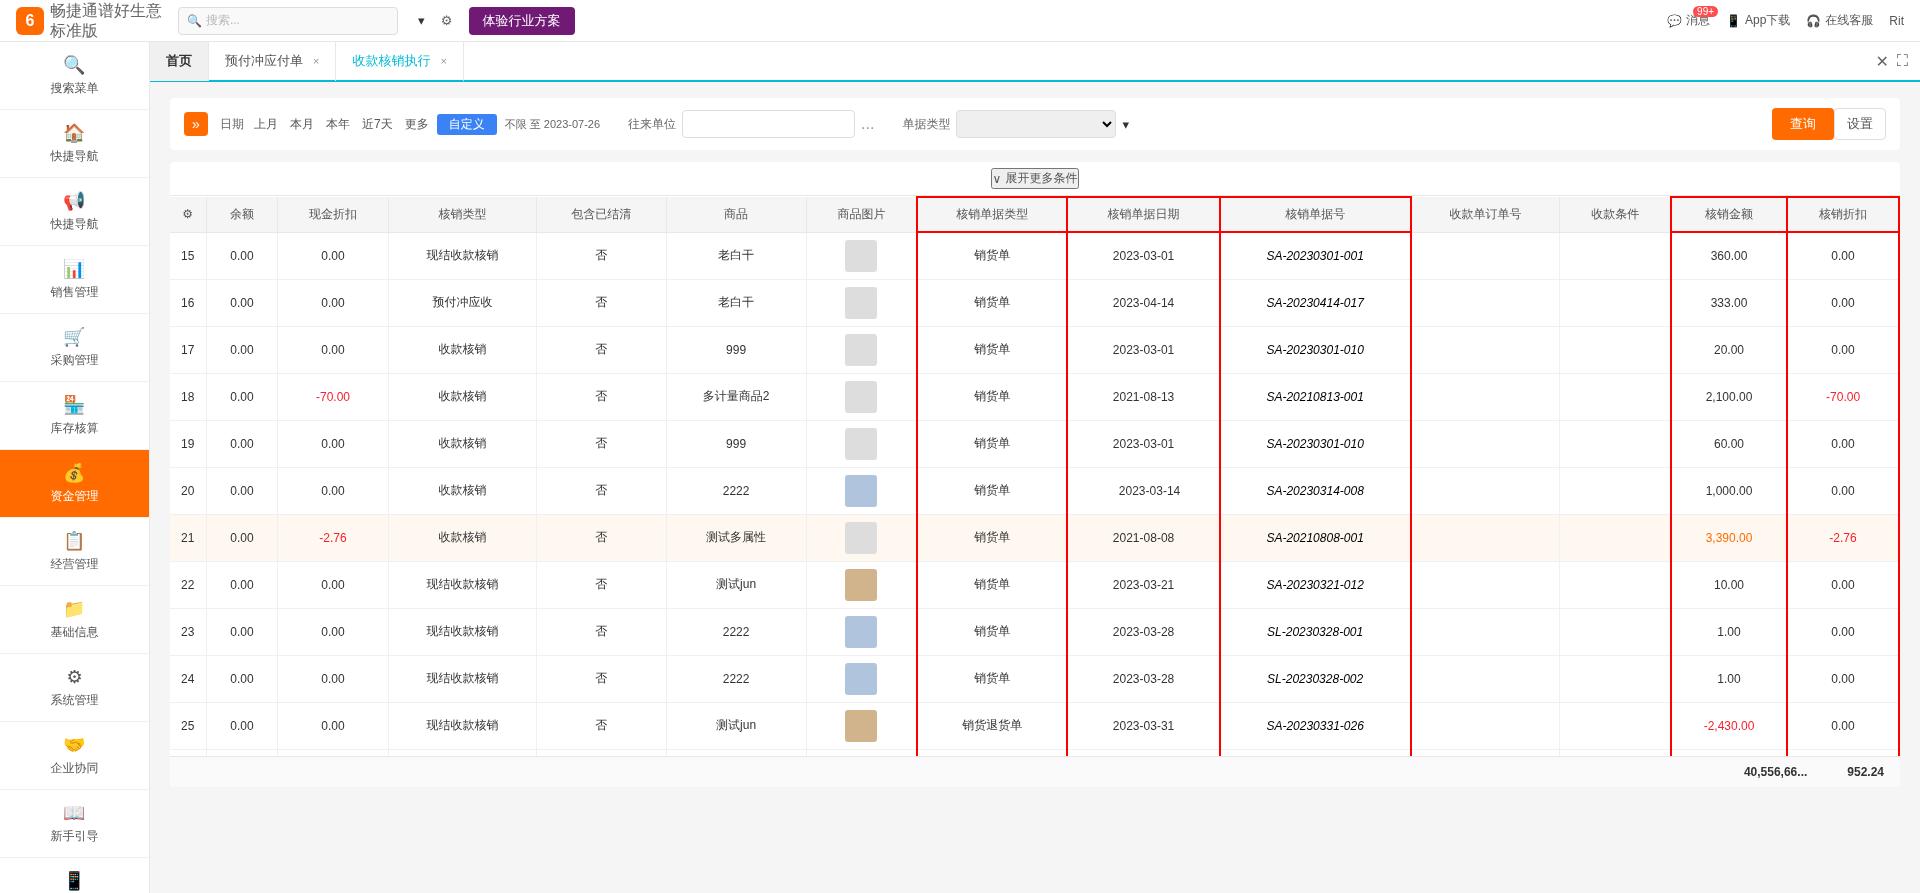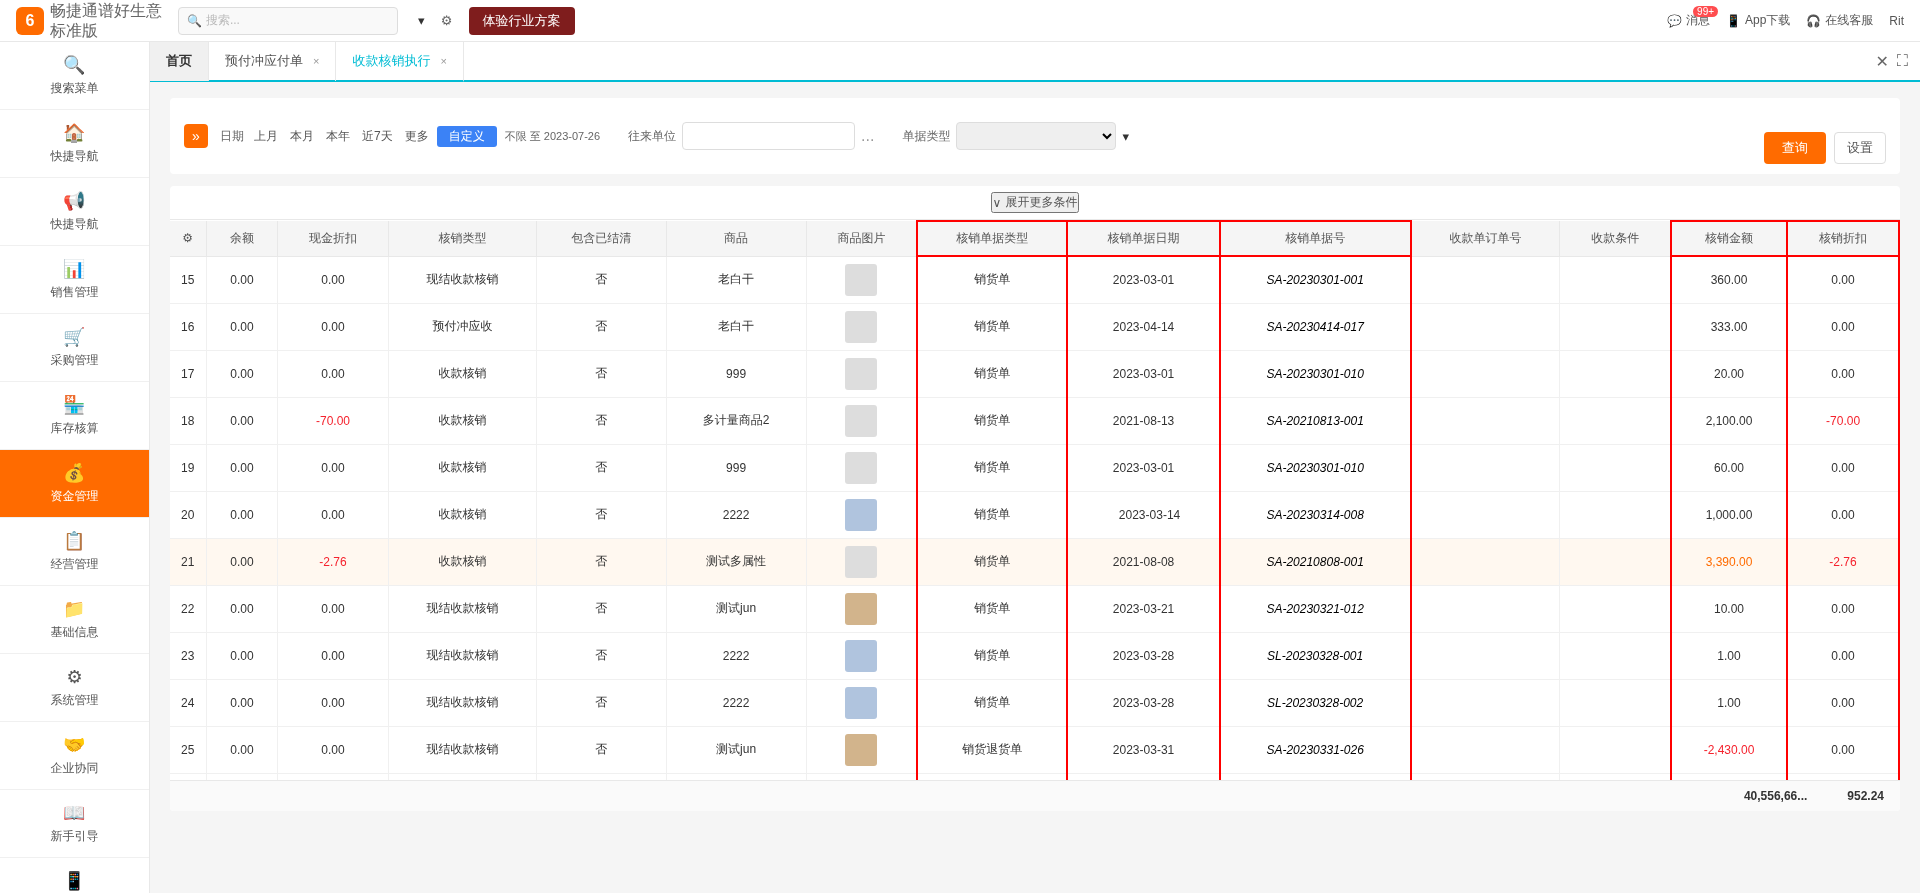--- a/index.html
+++ b/index.html
@@ -4,21 +4,21 @@
   <style>
     * { box-sizing: border-box; margin: 0; padding: 0; }
     body { font-family: 'Microsoft YaHei', Arial, sans-serif; font-size: 13px; background: #f5f5f5; color: #333; overflow: hidden; width: 1920px; height: 893px; }
 
     
     .top-bar { height: 42px; background: #fff; display: flex; align-items: center; padding: 0 16px; border-bottom: 1px solid #e8e8e8; gap: 12px; }
     .logo-area { display: flex; align-items: center; gap: 6px; width: 150px; }
     .logo-icon { width: 28px; height: 28px; background: #ff6b00; border-radius: 6px; display: flex; align-items: center; justify-content: center; color: white; font-size: 16px; font-weight: bold; }
     .logo-text { font-size: 16px; color: #666; line-height: 1.2; }
     .search-box { width: 220px; height: 28px; border: 1px solid #ddd; border-radius: 4px; padding: 0 8px; font-size: 12px; color: #999; background: #f9f9f9; display: flex; align-items: center; gap: 4px; }
-    .top-bar-btn { height: 28px; padding: 0 14px; background: #7f1d1d; color: white; border: none; border-radius: 4px; font-size: 13px; cursor: pointer; white-space: nowrap; }
+    .top-bar-btn { height: 28px; padding: 0 14px; background: #701a75; color: white; border: none; border-radius: 4px; font-size: 13px; cursor: pointer; white-space: nowrap; }
     .top-bar-actions { display: flex; align-items: center; gap: 16px; margin-left: auto; }
     .top-bar-action { display: flex; align-items: center; gap: 4px; font-size: 12px; color: #555; cursor: pointer; position: relative; }
     .badge { background: #ff4d4f; color: white; font-size: 10px; border-radius: 8px; padding: 0 4px; min-width: 16px; text-align: center; position: absolute; top: -6px; right: -8px; }
     .settings-icon { width: 20px; height: 20px; display: flex; align-items: center; justify-content: center; cursor: pointer; color: #666; }
 
     
     .layout { display: flex; height: calc(893px - 42px); }
 
     
     .sidebar { width: 150px; background: #fff; border-right: 1px solid #e8e8e8; display: flex; flex-direction: column; overflow-y: auto; }
@@ -82,21 +82,21 @@
     .scrollbar-area { overflow-x: auto; max-height: 560px; overflow-y: auto; }
 
     .gear-cell { width: 36px; }
 
     .img-placeholder { width: 32px; height: 32px; background: #ddd; border-radius: 3px; margin: 0 auto; display: flex; align-items: center; justify-content: center; font-size: 10px; color: #999; overflow: hidden; }
     .img-colored { background: #b0c4de; }
     .img-brown { background: #d2b48c; }
 
     .top-user { font-size: 12px; color: #555; }
 
-    .filter-right { margin-left: auto; display: flex; gap: 8px; align-items: flex-start; margin-top: 24px; }
+    .filter-right { margin-left: auto; display: flex; align-items: flex-start; }
   </style>
 </head>
 <body>
 
 <div class="top-bar">
   <div class="logo-area">
     <div class="logo-icon">6</div>
     <div class="logo-text">
       <div>畅捷通谱好生意</div>
       <div>标准版</div>

